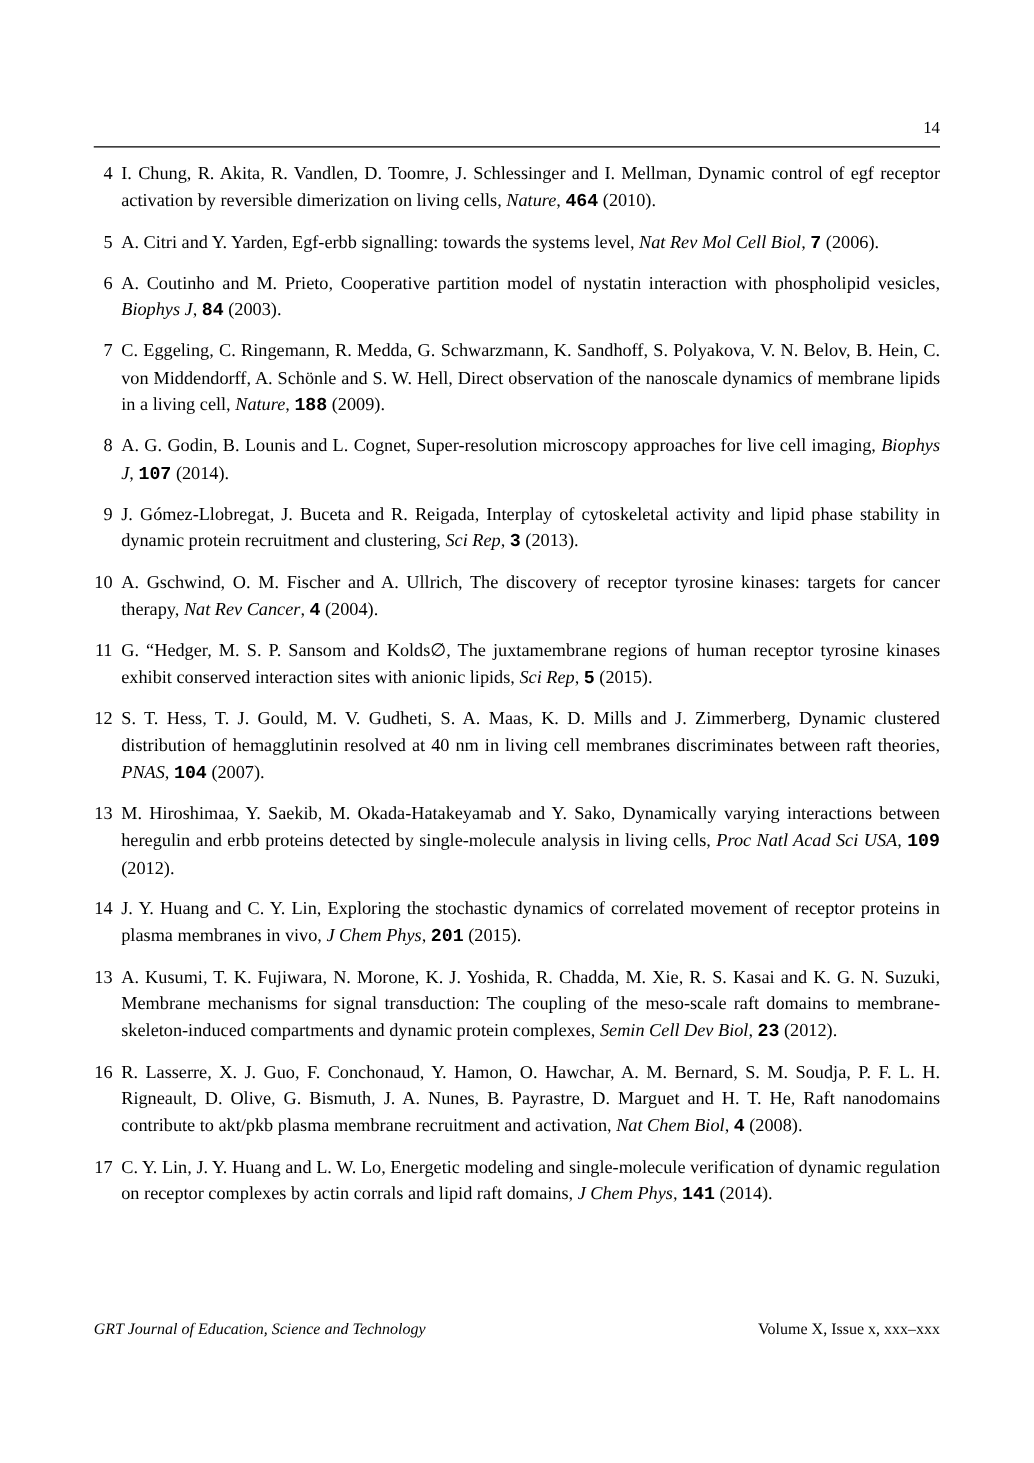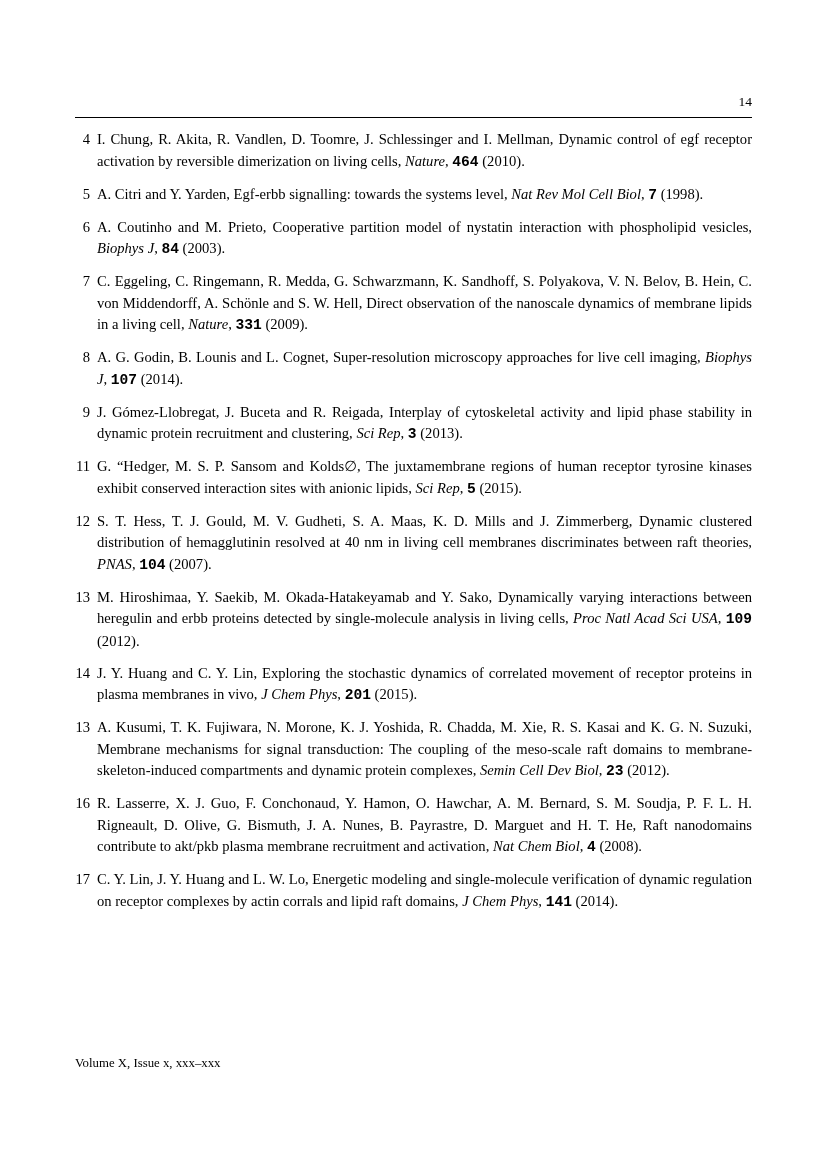--- a/index.html
+++ b/index.html
@@ -46,37 +46,41 @@
 <div class="page">
   <div class="pageno">14</div>
   <div class="rule"></div>
   <div class="refs" id="refs">
       <div class="ref">
         <span class="ref-num">4</span>
         <span class="ref-text"><span>I. Chung, R. Akita, R. Vandlen, D. Toomre, J. Schlessinger and I. Mellman, Dynamic control of egf receptor activation by reversible dimerization on living cells, </span><i>Nature</i><span>, </span><b>464</b><span> (2010).</span></span>
       </div>
       <div class="ref">
         <span class="ref-num">5</span>
-        <span class="ref-text"><span>A. Citri and Y. Yarden, Egf-erbb signalling: towards the systems level, </span><i>Nat Rev Mol Cell Biol</i><span>, </span><b>7</b><span> (1998).</span></span>
+        <span class="ref-text"><span>A. Citri and Y. Yarden, Egf-erbb signalling: towards the systems level, </span><i>Nat Rev Mol Cell Biol</i><span>, </span><b>7</b><span> (2006).</span></span>
       </div>
       <div class="ref">
         <span class="ref-num">6</span>
         <span class="ref-text"><span>A. Coutinho and M. Prieto, Cooperative partition model of nystatin interaction with phospholipid vesicles, </span><i>Biophys J</i><span>, </span><b>84</b><span> (2003).</span></span>
       </div>
       <div class="ref">
         <span class="ref-num">7</span>
-        <span class="ref-text"><span>C. Eggeling, C. Ringemann, R. Medda, G. Schwarzmann, K. Sandhoff, S. Polyakova, V. N. Belov, B. Hein, C. von Middendorff, A. Schönle and S. W. Hell, Direct observation of the nanoscale dynamics of membrane lipids in a living cell, </span><i>Nature</i><span>, </span><b>331</b><span> (2009).</span></span>
+        <span class="ref-text"><span>C. Eggeling, C. Ringemann, R. Medda, G. Schwarzmann, K. Sandhoff, S. Polyakova, V. N. Belov, B. Hein, C. von Middendorff, A. Schönle and S. W. Hell, Direct observation of the nanoscale dynamics of membrane lipids in a living cell, </span><i>Nature</i><span>, </span><b>188</b><span> (2009).</span></span>
       </div>
       <div class="ref">
         <span class="ref-num">8</span>
         <span class="ref-text"><span>A. G. Godin, B. Lounis and L. Cognet, Super-resolution microscopy approaches for live cell imaging, </span><i>Biophys J</i><span>, </span><b>107</b><span> (2014).</span></span>
       </div>
       <div class="ref">
         <span class="ref-num">9</span>
         <span class="ref-text"><span>J. Gómez-Llobregat, J. Buceta and R. Reigada, Interplay of cytoskeletal activity and lipid phase stability in dynamic protein recruitment and clustering, </span><i>Sci Rep</i><span>, </span><b>3</b><span> (2013).</span></span>
+      </div>
+      <div class="ref">
+        <span class="ref-num">10</span>
+        <span class="ref-text"><span>A. Gschwind, O. M. Fischer and A. Ullrich, The discovery of receptor tyrosine kinases: targets for cancer therapy, </span><i>Nat Rev Cancer</i><span>, </span><b>4</b><span> (2004).</span></span>
       </div>
       <div class="ref">
         <span class="ref-num">11</span>
         <span class="ref-text"><span>G. “Hedger, M. S. P. Sansom and Kolds∅, The juxtamembrane regions of human receptor tyrosine kinases exhibit conserved interaction sites with anionic lipids, </span><i>Sci Rep</i><span>, </span><b>5</b><span> (2015).</span></span>
       </div>
       <div class="ref">
         <span class="ref-num">12</span>
         <span class="ref-text"><span>S. T. Hess, T. J. Gould, M. V. Gudheti, S. A. Maas, K. D. Mills and J. Zimmerberg, Dynamic clustered distribution of hemagglutinin resolved at 40 nm in living cell membranes discriminates between raft theories, </span><i>PNAS</i><span>, </span><b>104</b><span> (2007).</span></span>
       </div>
       <div class="ref">
@@ -94,15 +98,16 @@
       <div class="ref">
         <span class="ref-num">16</span>
         <span class="ref-text"><span>R. Lasserre, X. J. Guo, F. Conchonaud, Y. Hamon, O. Hawchar, A. M. Bernard, S. M. Soudja, P. F. L. H. Rigneault, D. Olive, G. Bismuth, J. A. Nunes, B. Payrastre, D. Marguet and H. T. He, Raft nanodomains contribute to akt/pkb plasma membrane recruitment and activation, </span><i>Nat Chem Biol</i><span>, </span><b>4</b><span> (2008).</span></span>
       </div>
       <div class="ref">
         <span class="ref-num">17</span>
         <span class="ref-text"><span>C. Y. Lin, J. Y. Huang and L. W. Lo, Energetic modeling and single-molecule verification of dynamic regulation on receptor complexes by actin corrals and lipid raft domains, </span><i>J Chem Phys</i><span>, </span><b>141</b><span> (2014).</span></span>
       </div>
     </div>
   <div class="footer">
+    <span class="fleft">GRT Journal of Education, Science and Technology</span>
     <span class="fright">Volume X, Issue x, xxx–xxx</span>
   </div>
 </div>
 
 </body></html>

